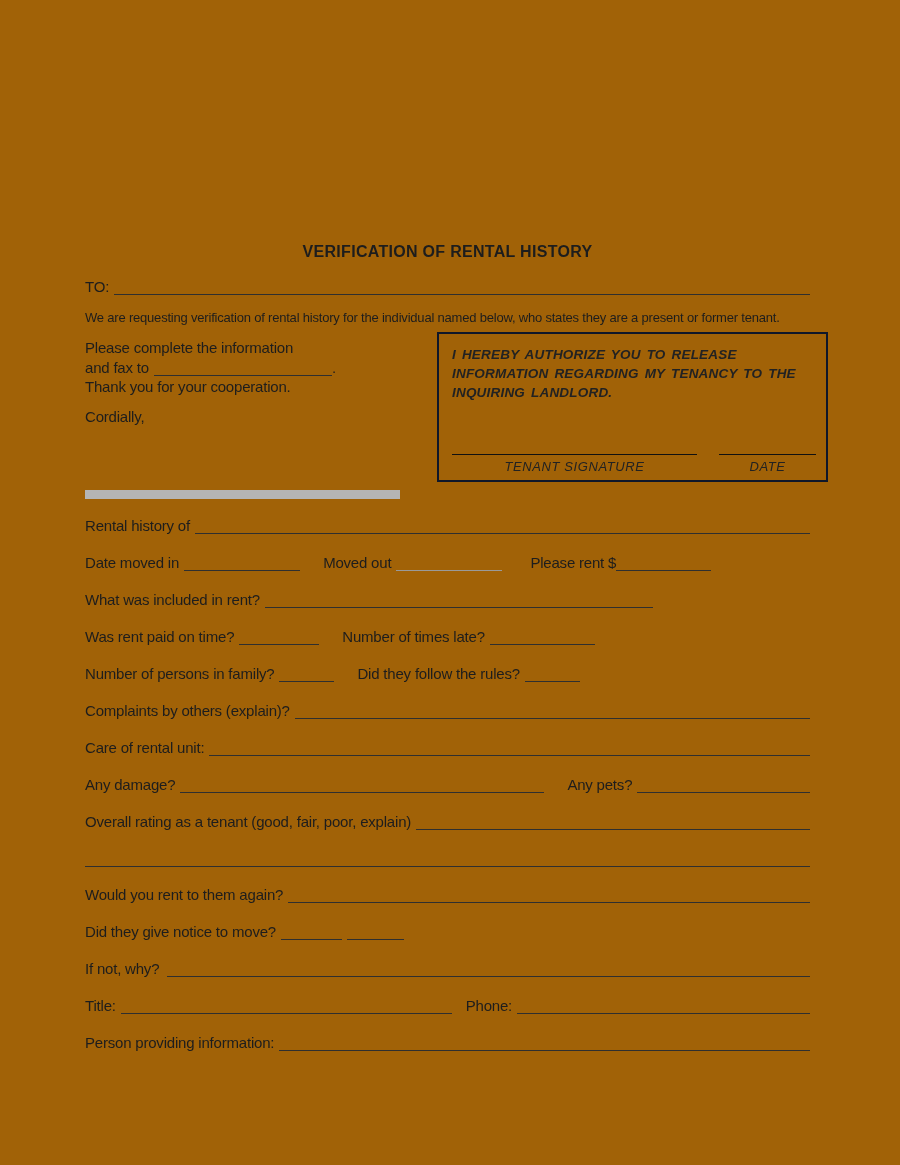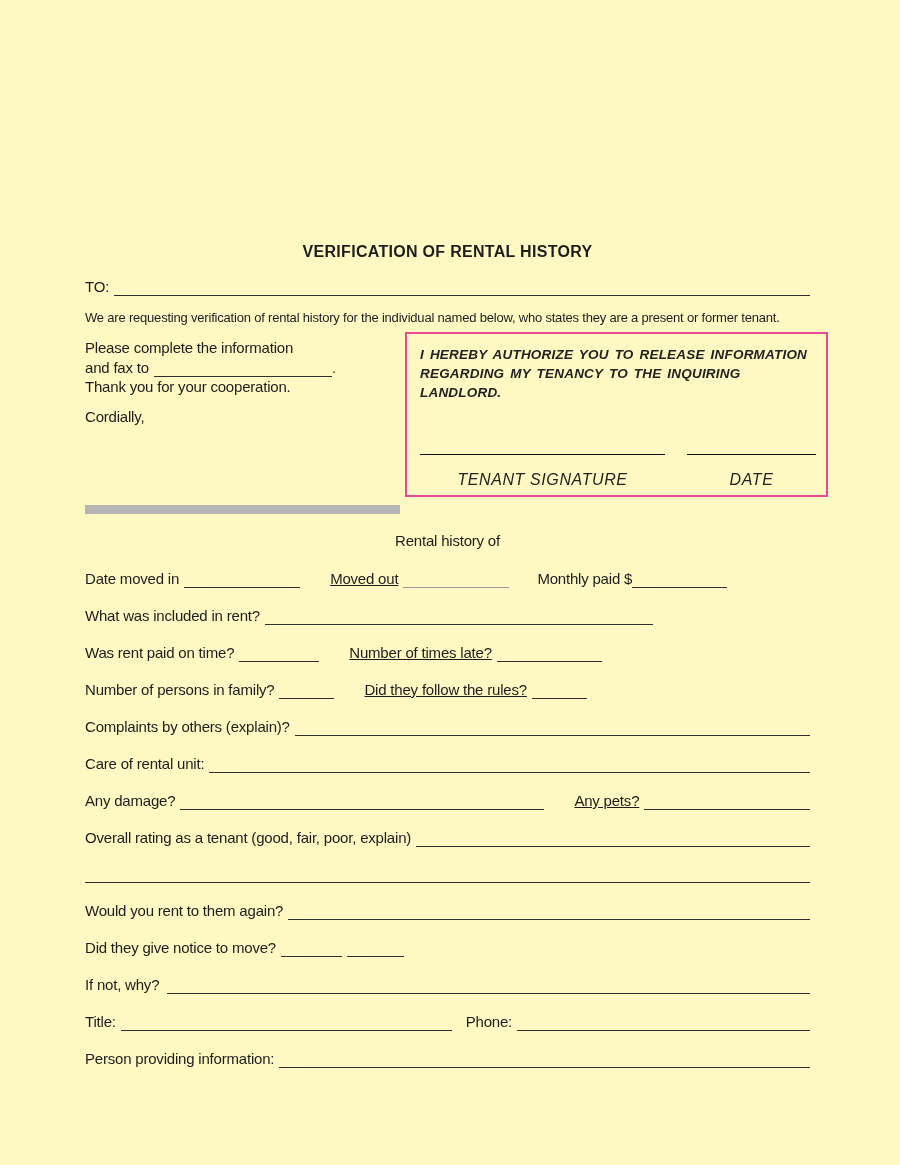--- a/index.html
+++ b/index.html
@@ -1,60 +1,60 @@
 <!DOCTYPE html>
 <html><head>
 <meta charset="utf-8">
 <style>
   html,body{margin:0;padding:0;background:#ffffff;}
   .page{
-    position:relative;width:900px;height:1165px;background:#fef9c3;
+    position:relative;width:900px;height:1165px;background:#a16207;
     font-family:"Liberation Sans","DejaVu Sans",sans-serif;
     color:#1d1d1d;overflow:hidden;
   }
   .content{position:absolute;left:85px;top:0;width:725px;}
   .title{
     margin:243px 0 0 0;text-align:center;
     font-size:16px;font-weight:bold;letter-spacing:.3px;line-height:18px;
   }
-  .row{display:flex;align-items:center;line-height:19px;font-size:15px;letter-spacing:-0.2px;}
+  .row{display:flex;align-items:flex-start;line-height:19px;font-size:15px;letter-spacing:-0.2px;}
   .lbl{white-space:nowrap;}
   .bl{display:inline-block;border-bottom:1.5px solid #2f2f2f;height:17px;margin-left:5px;}
   .bl.light{border-bottom-color:#9a9a9a;}
   .grow{flex:1;}
   .gap8{margin-left:8px;}  .gap14{margin-left:14px;}
-  .gap20{margin-left:30px;text-decoration:underline;} .gap28{margin-left:28px;}
+  .gap20{margin-left:23px;} .gap28{margin-left:28px;}
   .to-row{margin-top:16px;}
   .para{margin:11px 0 0 0;font-size:13px;letter-spacing:-0.2px;line-height:22px;}
-  .twocol{display:flex;align-items:flex-start;width:743px;margin-top:3px;}
+  .twocol{display:flex;align-items:flex-start;width:743px;margin-top:3px;gap:32px;}
   .leftcol{width:320px;flex:0 0 320px;font-size:15px;letter-spacing:-0.2px;}
   .leftcol .line1{margin-top:6px;line-height:19px;}
   .fax-row{margin-top:1px;}
   .fax-row .bl{width:178px;}
   .thanks{line-height:19px;}
   .closing{margin-top:11px;line-height:19px;}
   .authbox{
-    flex:1;border:2px solid #ec4899;box-sizing:border-box;
+    flex:1;border:2px solid #0f172a;box-sizing:border-box;
     padding:11px 10px 6px 13px;min-height:137px;
   }
   .authtext{
     font-size:13.5px;font-weight:bold;font-style:italic;
     line-height:19px;letter-spacing:.2px;word-spacing:2px;color:#222;
   }
   .sigrow{display:flex;margin-top:52px;}
   .sigcol-main{flex:0 0 245px;}
   .sigcol-date{flex:1;margin-left:22px;}
   .sigline{border-bottom:1.8px solid #111;height:0;}
   .siglabel{
-    text-align:center;margin-top:16px;font-size:16px;font-style:italic;
+    text-align:center;margin-top:4px;font-size:13px;font-style:italic;
     letter-spacing:.6px;color:#222;
   }
   .divider-bar{width:315px;height:9px;background:#b5b5b5;margin-top:8px;}
   .frow{margin-top:18px;}
-  .first-frow{margin-top:17px;flex-direction:column;}
+  .first-frow{margin-top:17px;}
   
   .w-datein{width:116px;} .w-movedout{width:106px;} .w-monthly{width:95px;}
   .w-ontime{width:80px;}  .w-late{width:105px;}   .w-included{width:388px;}
   .w-family{width:55px;}  .w-rules{width:55px;}   .w-damage{width:364px;}
   .w-notice{width:61px;}  .w-deposit{width:57px;flex:0 0 57px;}
   .w-title{width:331px;}
 </style>
 </head>
 <body>
 
@@ -102,21 +102,21 @@
     <div class="row frow first-frow">
       <span class="lbl">Rental history of</span>
       <span class="bl grow"></span>
     </div>
 
     <div class="row frow">
       <span class="lbl">Date moved in</span>
       <span class="bl w-datein"></span>
       <span class="lbl gap20">Moved out</span>
       <span class="bl light w-movedout"></span>
-      <span class="lbl gap28">Monthly paid $</span>
+      <span class="lbl gap28">Please rent $</span>
       <span class="bl w-monthly" style="margin-left:0"></span>
     </div>
 
     <div class="row frow">
       <span class="lbl">What was included in rent?</span>
       <span class="bl w-included"></span>
     </div>
 
     <div class="row frow">
       <span class="lbl">Was rent paid on time?</span>

